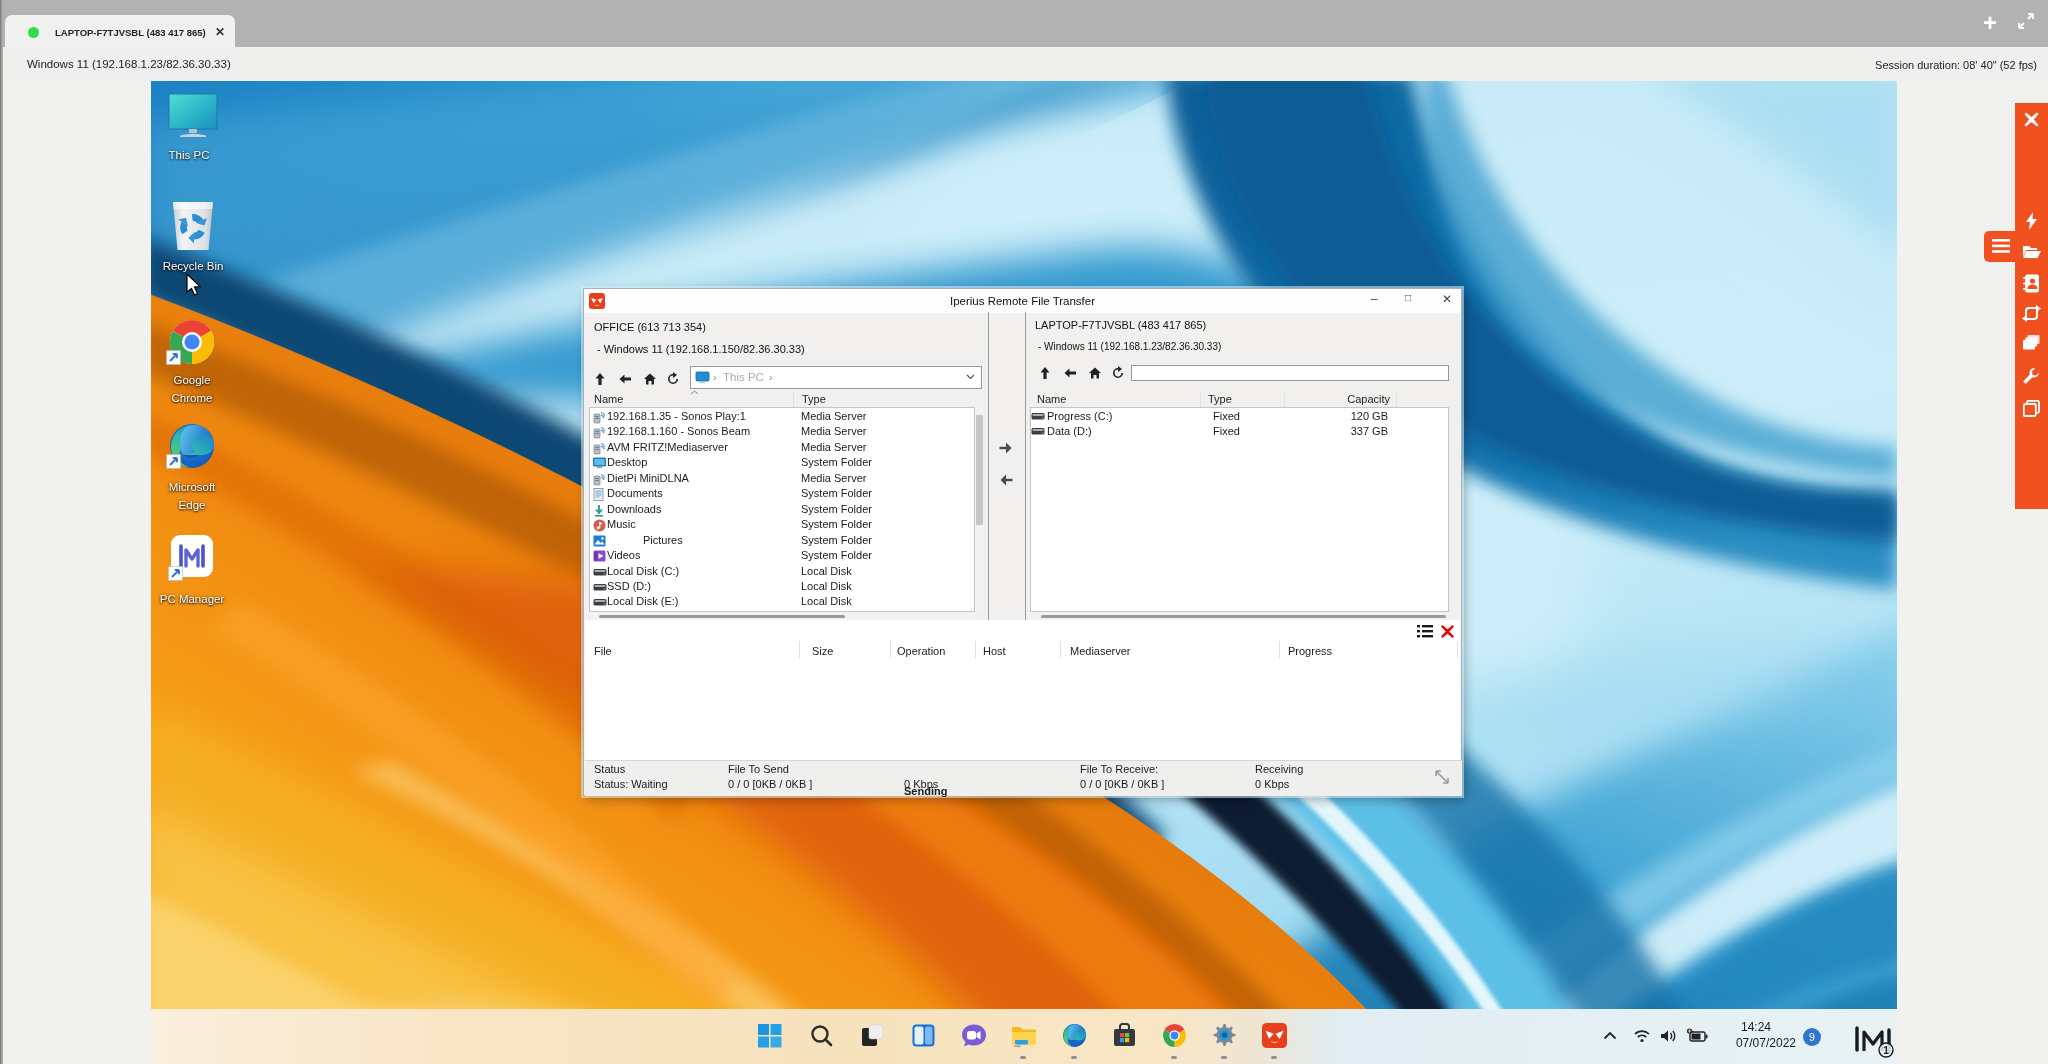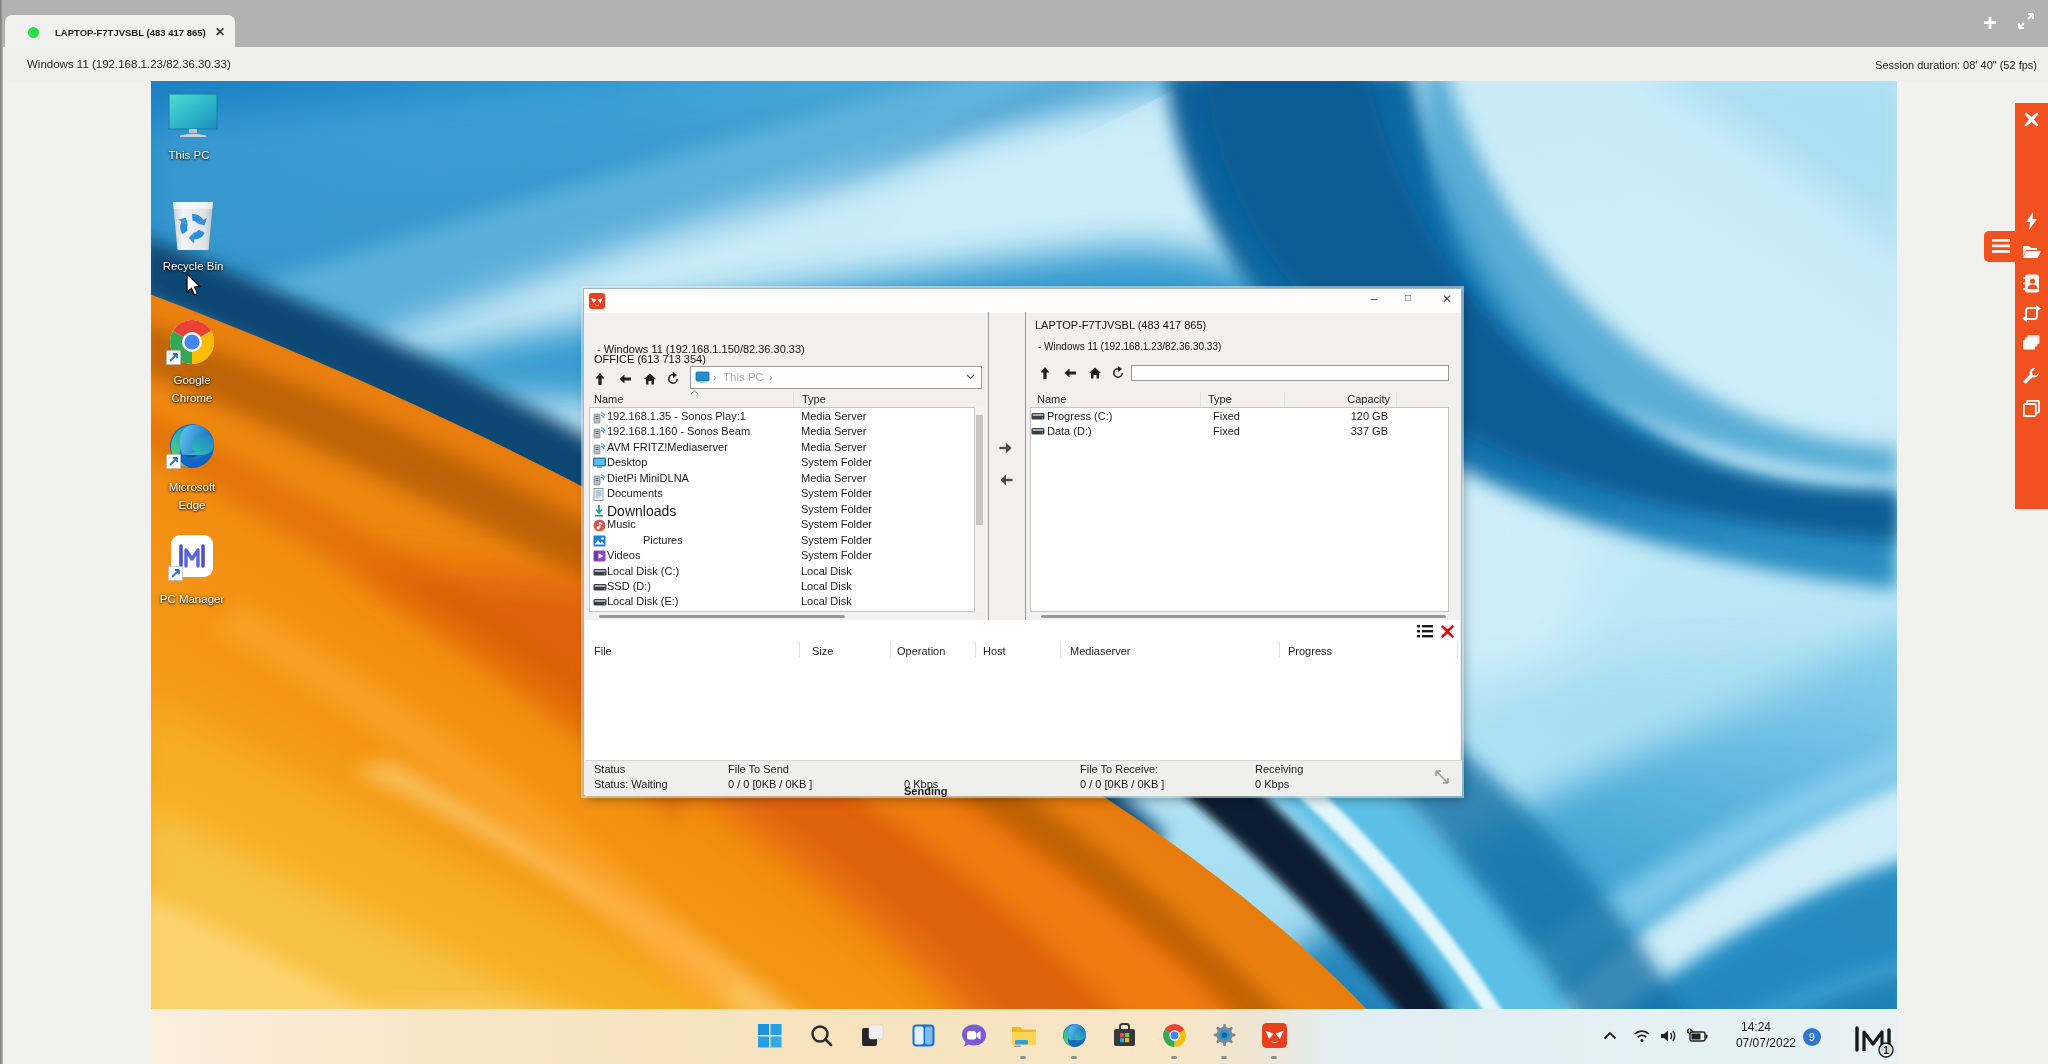--- a/index.html
+++ b/index.html
@@ -339,25 +339,26 @@
   <circle cx="33" cy="26" r="7" fill="rgba(235,242,245,0.85)" stroke="#1b1b1b" stroke-width="1.4"></circle>
   <text x="33" y="30" font-size="10" font-weight="bold" text-anchor="middle" fill="#1b1b1b" font-family="Liberation Sans">1</text>
 </svg>
 <div class="abs" id="win">
   <div class="abs" id="titlebar"></div>
   <svg class="abs" id="wicon" viewBox="0 0 16 16">
       <rect width="16" height="16" rx="3" fill="#e8401c"></rect>
       <path d="M2.2,5 L7.4,6.8 L4.6,10.2 Z M13.8,5 L8.6,6.8 L11.4,10.2 Z" fill="#fff"></path>
       <path d="M6,11.6 Q8,12.8 10,11.6 L10,12.2 Q8,13.4 6,12.2 Z" fill="#fff" opacity="0.85"></path>
     </svg>
+  <div class="abs" id="wtitle">Iperius Remote File Transfer</div>
   <div class="abs wbtn" id="wmin">–</div>
   <div class="abs wbtn" id="wmax" style="font-size:10px;">□</div>
   <div class="abs wbtn" id="wclose">✕</div>
 
-  <div class="abs panehdr" style="left:10px;top:32px;margin-top:32px;">OFFICE (613 713 354)</div>
+  <div class="abs panehdr" style="left:10px;top:32px;">OFFICE (613 713 354)</div>
   <div class="abs panehdr" style="left:13px;top:54px;">- Windows 11 (192.168.1.150/82.36.30.33)</div>
   <svg class="abs" style="left:9px;top:83px;" width="14" height="14" viewBox="0 0 14 14">
       <path d="M7,1 L11.5,6.5 L8.6,6.5 L8.6,13 L5.4,13 L5.4,6.5 L2.5,6.5 Z" fill="#222"></path>
     </svg>
   <svg class="abs" style="left:34px;top:83px;" width="14" height="14" viewBox="0 0 14 14">
       <path d="M1.5,7 L6.5,2.5 L6.5,5.4 L13,5.4 L13,8.6 L6.5,8.6 L6.5,11.5 Z" fill="#222"></path>
     </svg>
   <svg class="abs" style="left:59px;top:83px;" width="14" height="14" viewBox="0 0 14 14">
       <path d="M7,1.5 L13,7 L11,7 L11,12.5 L8.5,12.5 L8.5,9 L5.5,9 L5.5,12.5 L3,12.5 L3,7 L1,7 Z" fill="#222"></path>
     </svg>
@@ -471,21 +472,21 @@
       <rect x="2.5" y="4.5" width="6" height="1" fill="#6f9fca"></rect>
       <rect x="2.5" y="6.5" width="6" height="1" fill="#6f9fca"></rect>
       <rect x="2.5" y="8.5" width="4" height="1" fill="#6f9fca"></rect>
     </svg>
   <div class="abs" style="left:23px;top:198.2px;font-size:11px;">Documents</div>
   <div class="abs" style="left:217px;top:198.2px;font-size:11px;">System Folder</div>
   <svg class="abs" style="left:9px;top:214.7px;" width="12" height="13" viewBox="0 0 12 13">
       <path d="M6,1 L6,8 M3,5.5 L6,8.8 L9,5.5" stroke="#1c9e93" stroke-width="1.8" fill="none"></path>
       <rect x="2" y="11" width="8" height="1.6" fill="#1c9e93"></rect>
     </svg>
-  <div class="abs" style="left:23px;top:213.7px;font-size:14px;">Downloads</div>
+  <div class="abs" style="left:23px;top:213.7px;font-size:11px;">Downloads</div>
   <div class="abs" style="left:217px;top:213.7px;font-size:11px;">System Folder</div>
   <svg class="abs" style="left:9px;top:230.1px;" width="13" height="13" viewBox="0 0 13 13">
       <circle cx="6.5" cy="6.5" r="6" fill="#d5594e"></circle>
       <circle cx="5.2" cy="8.8" r="1.6" fill="#fff"></circle>
       <rect x="6.3" y="3" width="1.1" height="5.8" fill="#fff"></rect>
       <path d="M6.3,3 Q8.5,3.4 9.2,4.8 L9.2,6 Q8.3,4.8 6.3,4.6 Z" fill="#fff"></path>
     </svg>
   <div class="abs" style="left:23px;top:229.1px;font-size:11px;">Music</div>
   <div class="abs" style="left:217px;top:229.1px;font-size:11px;">System Folder</div>
   <svg class="abs" style="left:9px;top:245.6px;" width="13" height="12" viewBox="0 0 13 12">

